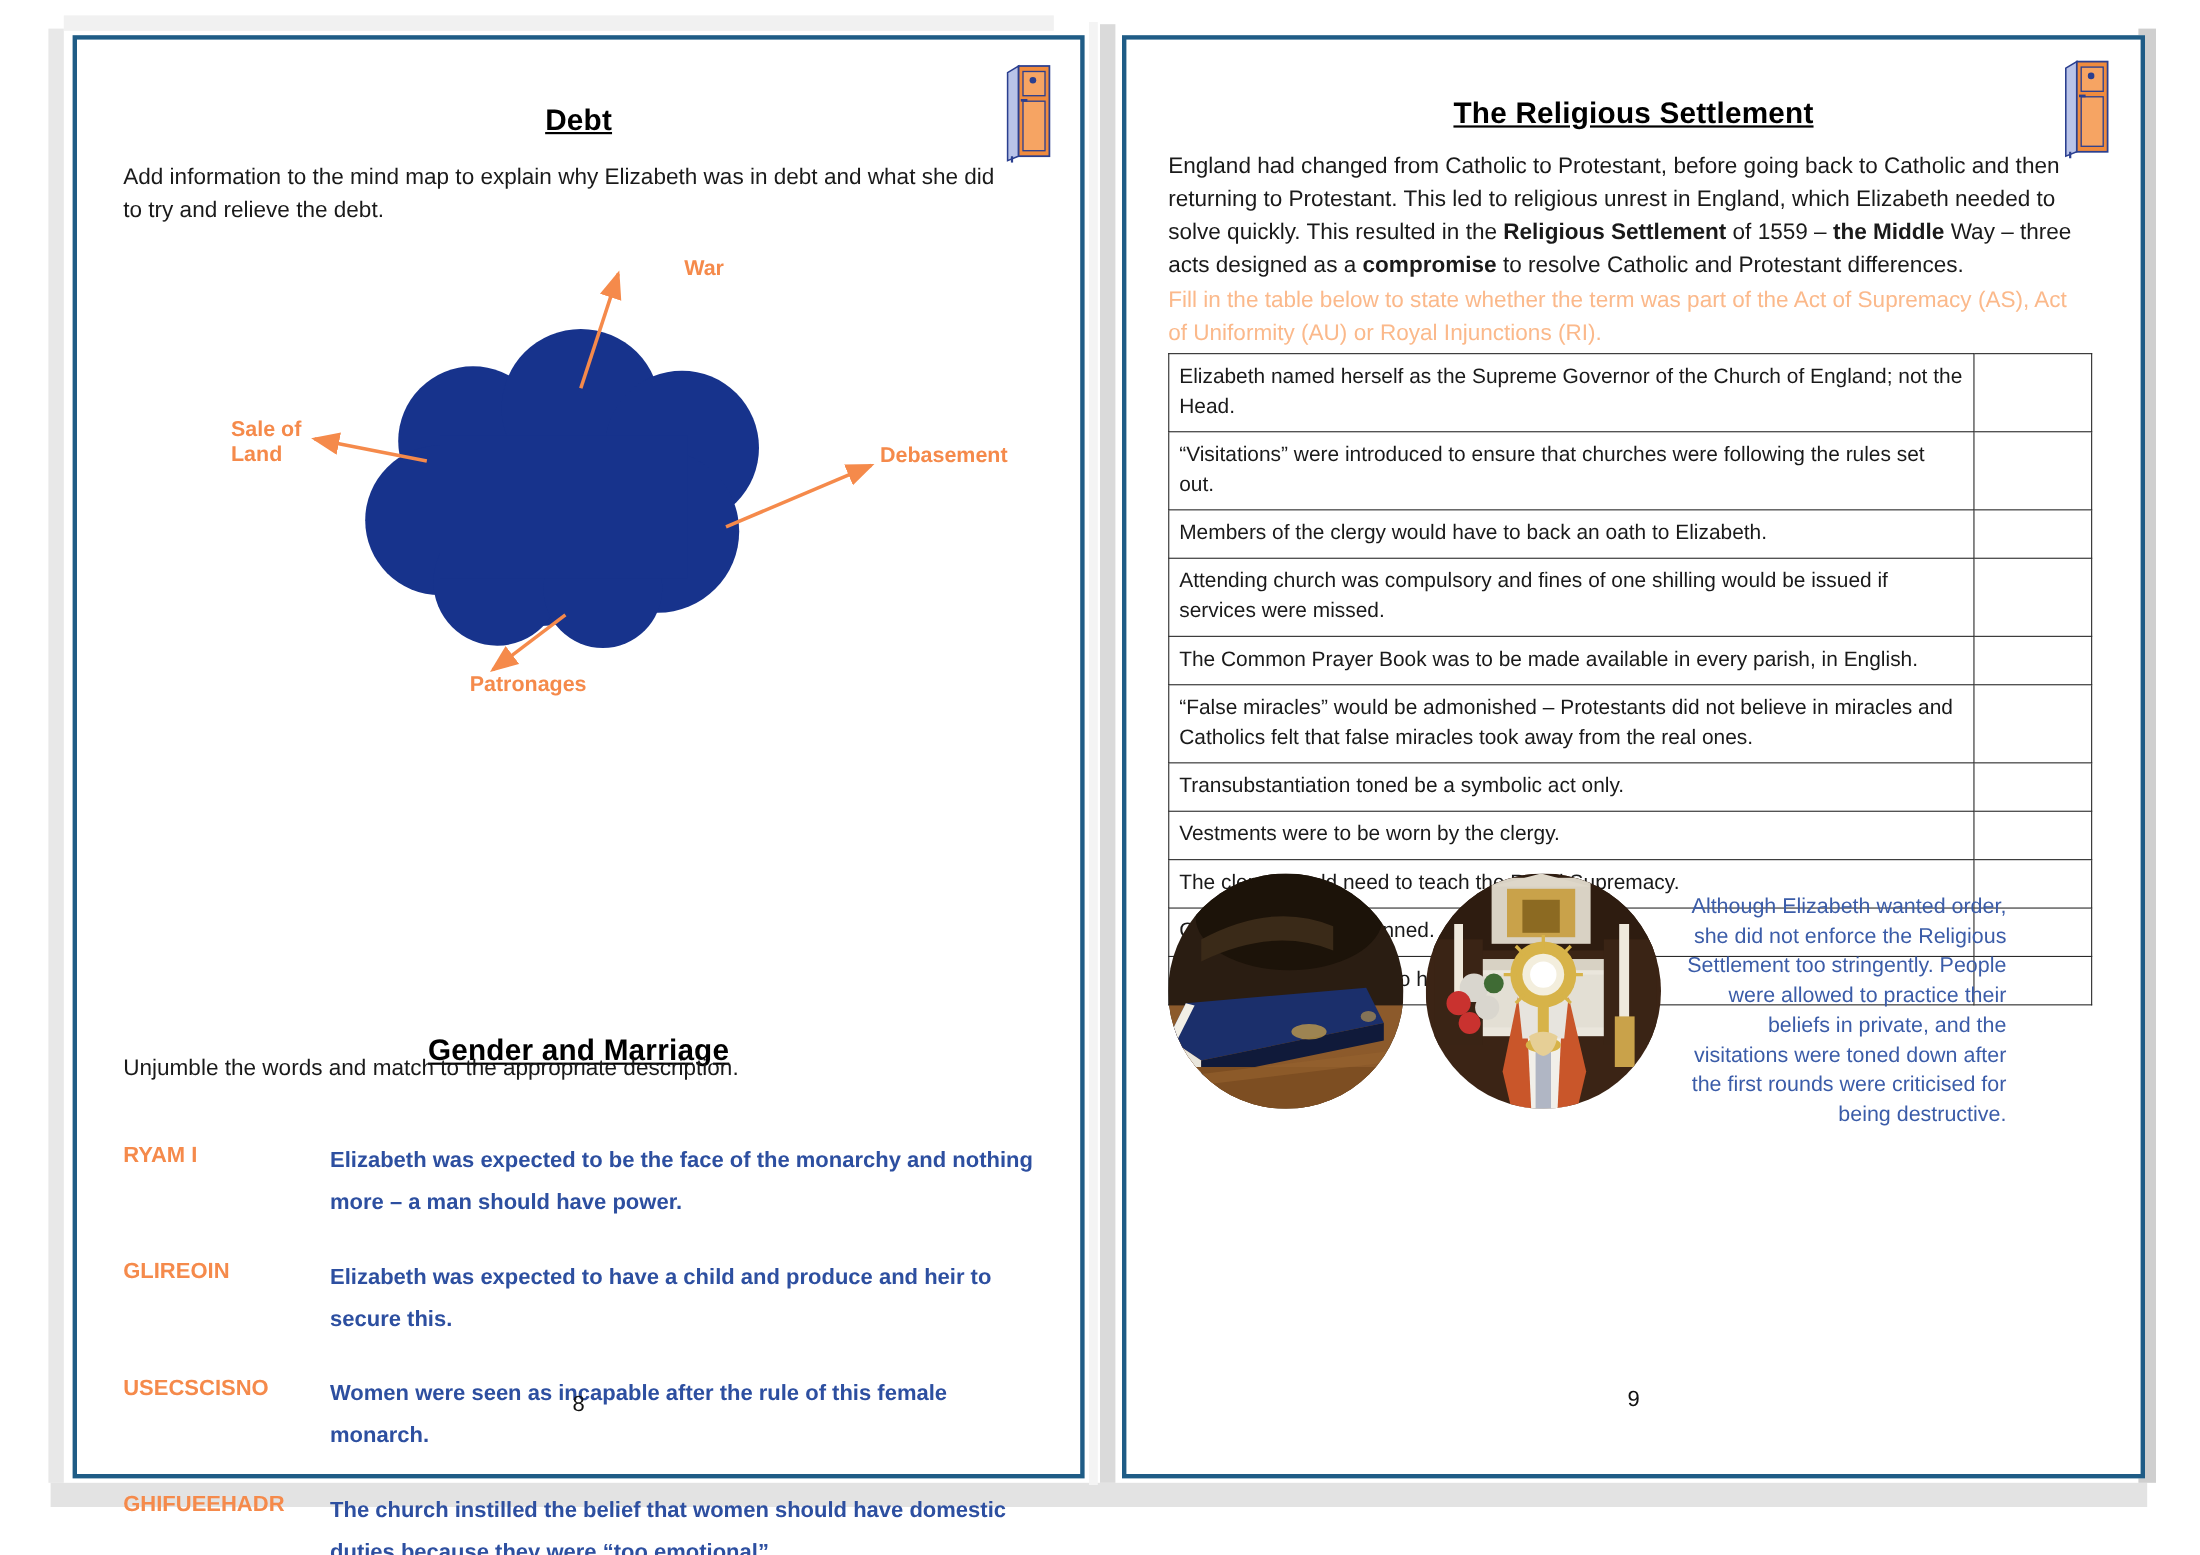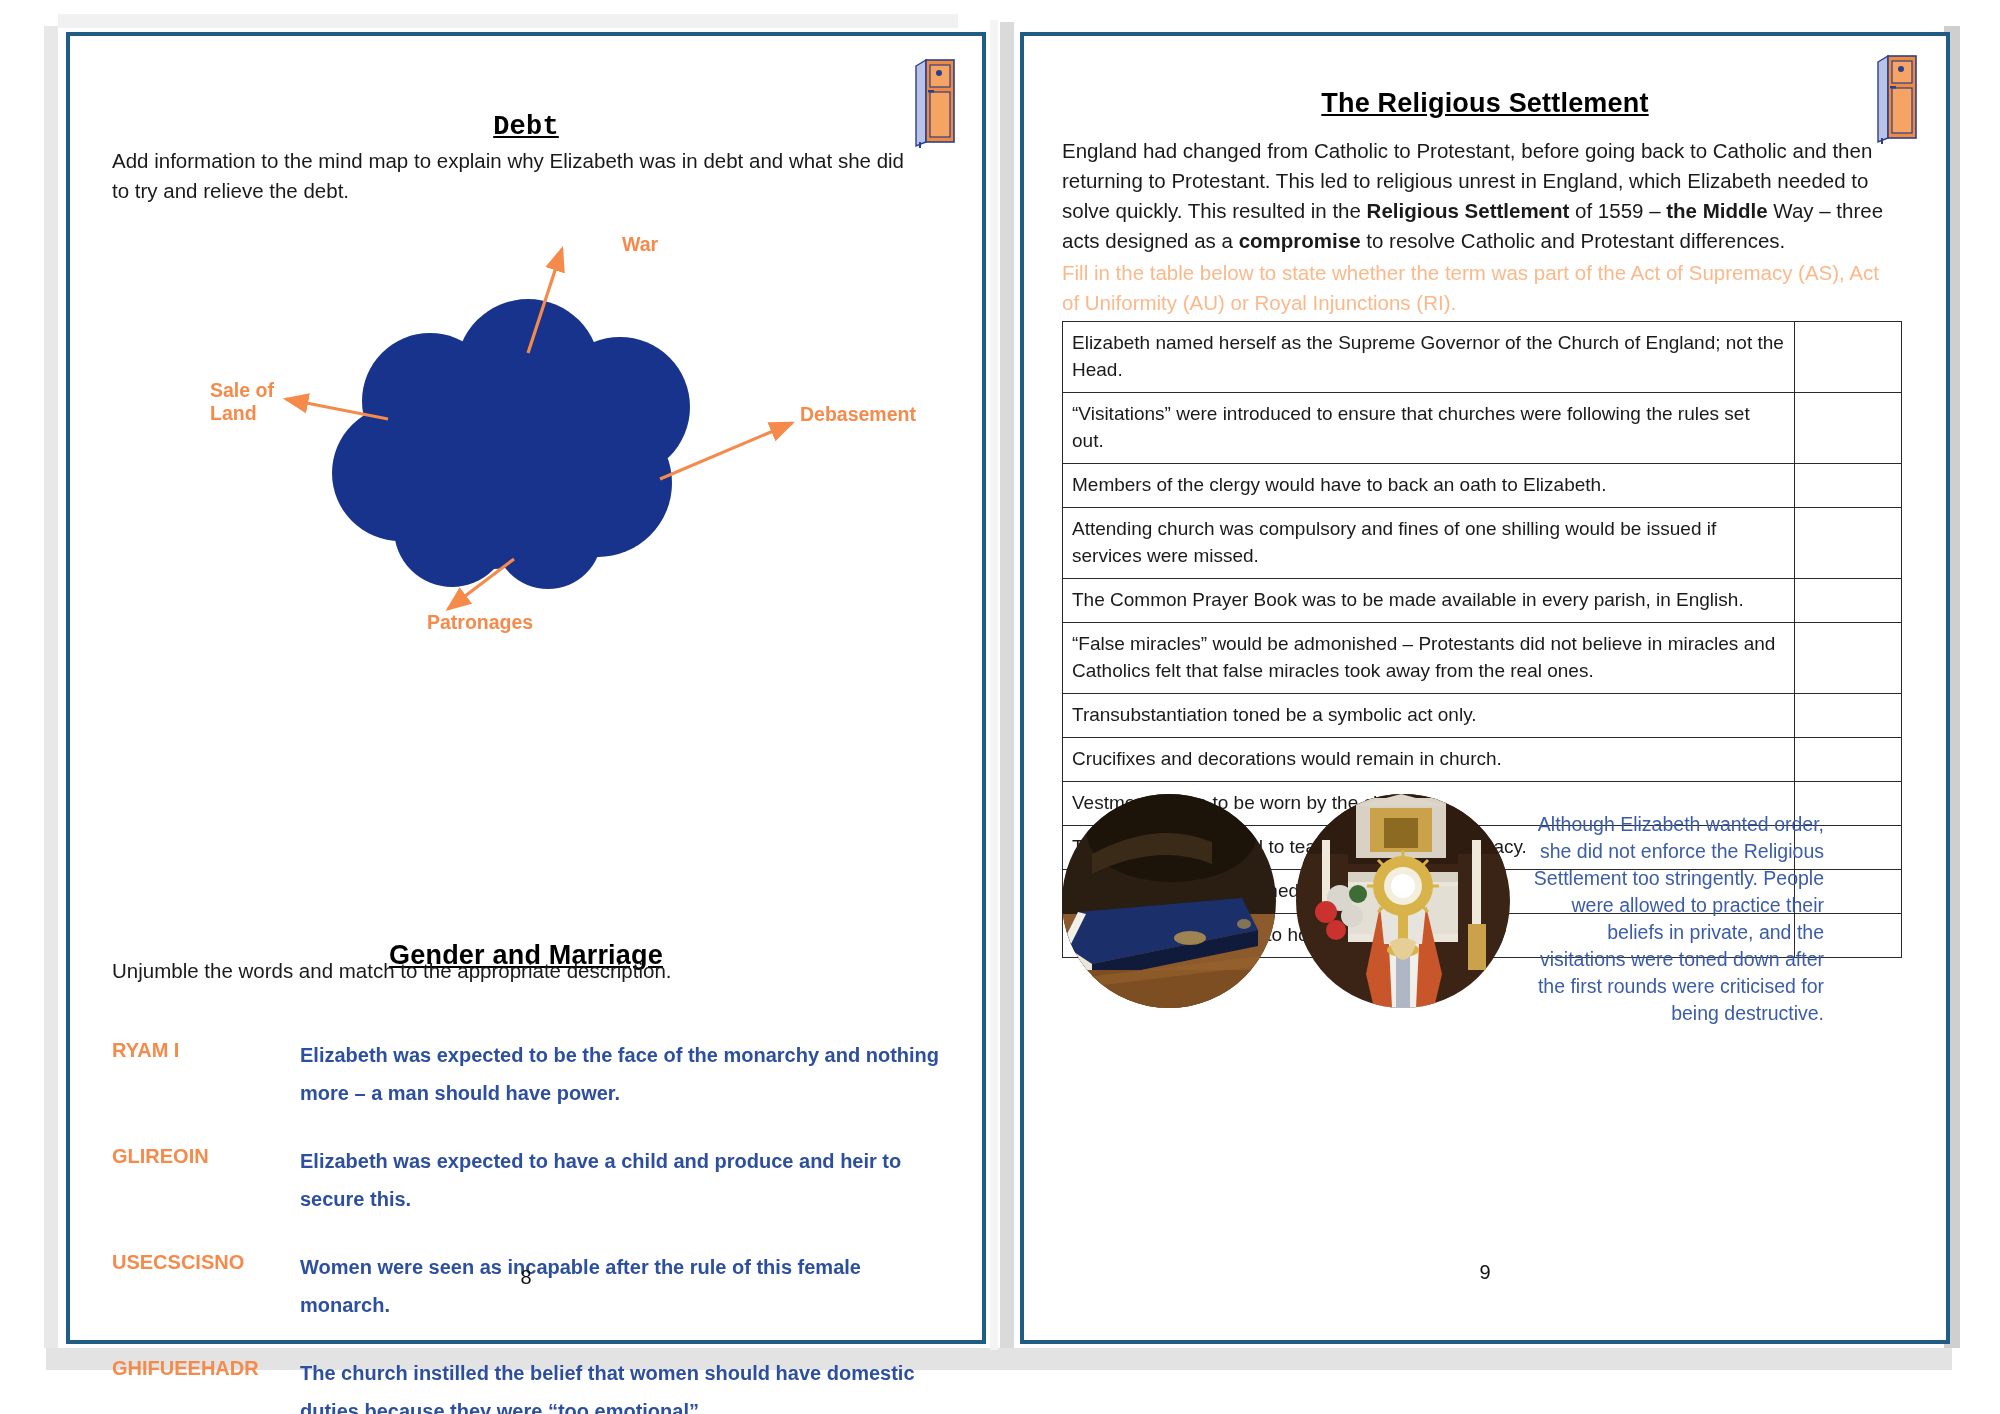--- a/index.html
+++ b/index.html
@@ -50,21 +50,21 @@
   }
   .body-text{
     font-size:20.5px;line-height:30px;color:#1a1a1a;
   }
   .body-text b{font-weight:bold;}
   .orange-text{
     font-size:20.5px;line-height:30px;color:#fbb98b;
   }
 
   
-  #left-head{position:absolute;left:0;right:0;top:76px;font-family:Liberation Mono, monospace;}
+  #left-head{position:absolute;left:0;right:0;top:58px;}
   #left-intro{position:absolute;left:42px;top:110px;width:800px;}
 
   
   #mindmap{position:absolute;left:30px;top:175px;width:860px;height:440px;}
   #cloud-svg{position:absolute;left:0;top:0;}
   .mm-label{
     position:absolute;
     color:#f58a4b;font-weight:bold;font-size:19.5px;line-height:23px;
     white-space:pre-line;
   }
@@ -262,24 +262,20 @@
             <tr>
               <td>The Common Prayer Book was to be made available in every parish, in English.</td>
               <td class="ans"></td>
             </tr>
             <tr>
               <td>“False miracles” would be admonished – Protestants did not believe in miracles and Catholics felt that false miracles took away from the real ones.</td>
               <td class="ans"></td>
             </tr>
             <tr>
               <td>Transubstantiation toned be a symbolic act only.</td>
-              <td class="ans"></td>
-            </tr>
-            <tr>
-              <td>Crucifixes and decorations would remain in church.</td>
               <td class="ans"></td>
             </tr>
             <tr>
               <td>Vestments were to be worn by the clergy.</td>
               <td class="ans"></td>
             </tr>
             <tr>
               <td>The clergy would need to teach the Royal Supremacy.</td>
               <td class="ans"></td>
             </tr>

